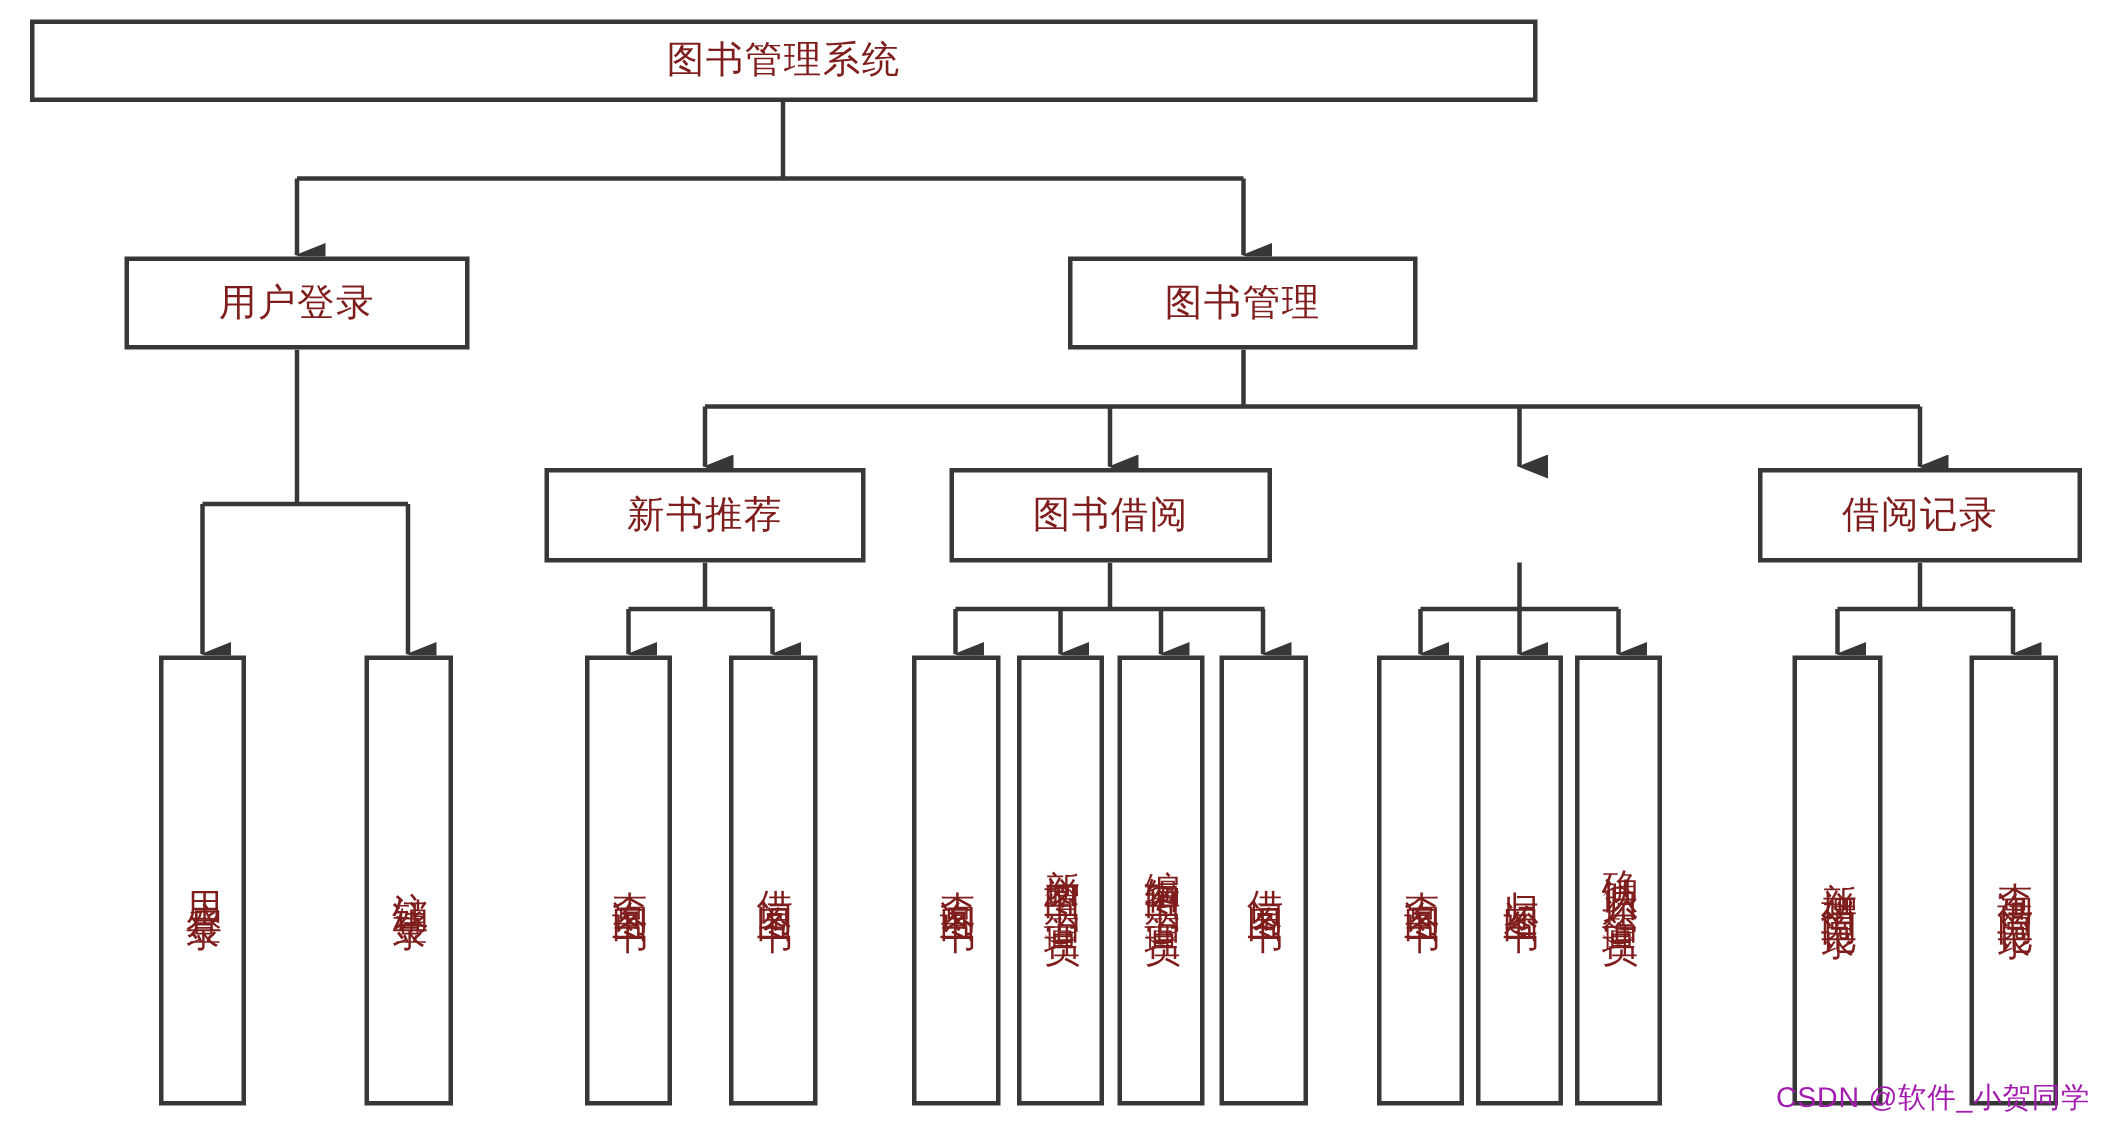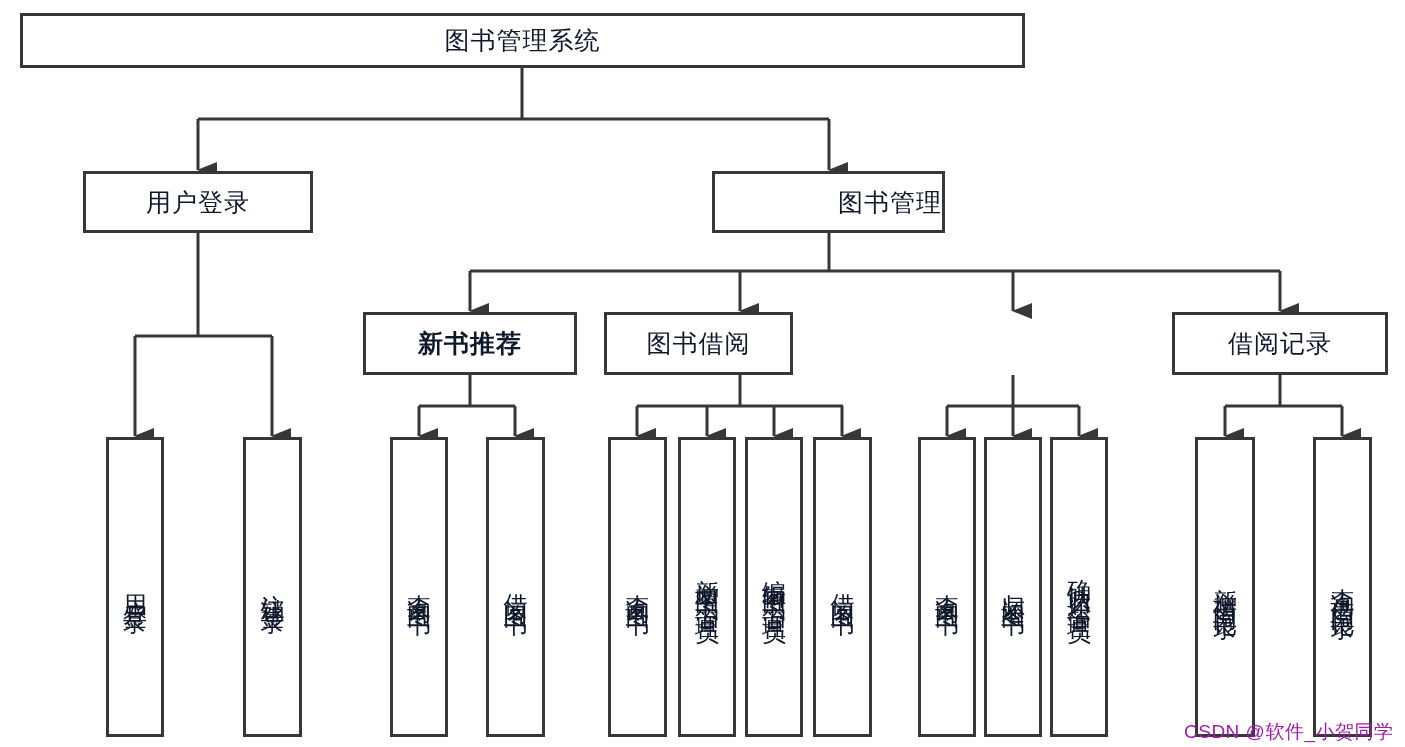--- a/index.html
+++ b/index.html
@@ -20,21 +20,21 @@
     left: 0; top: 0;
     width: 1405px;
     height: 747px;
     pointer-events: none;
   }
   .box {
     position: absolute;
     box-sizing: border-box;
     background: #ffffff;
     border: 3px solid #373737;
-    color: #0f172a;
+    color: #7f1d1d;
     display: flex;
     align-items: center;
     justify-content: center;
     text-align: center;
     line-height: 1;
     z-index: 2;
   }
   .h-label {
     font-size: 25px;
     letter-spacing: 1px;
@@ -53,24 +53,24 @@
     top: 719px;
     font-size: 19px;
     letter-spacing: 0.5px;
     color: #a21caf;
     white-space: nowrap;
     z-index: 5;
   }
   
   .n-root   { left: 20px;  top: 13px;  width: 1005px; height: 55px; }
   .n-login  { left: 83px;  top: 171px; width: 230px;  height: 62px; }
-  .n-mgmt   { left: 712px; top: 171px; width: 233px;  height: 62px; justify-content: flex-end; }
+  .n-mgmt   { left: 712px; top: 171px; width: 233px;  height: 62px; }
   .n-sec    { top: 312px; height: 63px; }
-  .n-sec0   { left: 363px;  width: 214px; font-weight: bold; }
-  .n-sec1   { left: 604px;  width: 189px; }
+  .n-sec0   { left: 363px;  width: 214px; }
+  .n-sec1   { left: 633px;  width: 215px; }
   .n-sec2   { left: 905px;  width: 216px; }
   .n-sec3   { left: 1172px; width: 216px; }
   .leaf     { top: 437px; height: 300px; }
   .lf0  { left: 106px;  width: 58px; }
   .lf1  { left: 243px;  width: 59px; }
   .lf2  { left: 390px;  width: 58px; }
   .lf3  { left: 486px;  width: 59px; }
   .lf4  { left: 608px;  width: 59px; }
   .lf5  { left: 678px;  width: 58px; }
   .lf6  { left: 745px;  width: 58px; }

